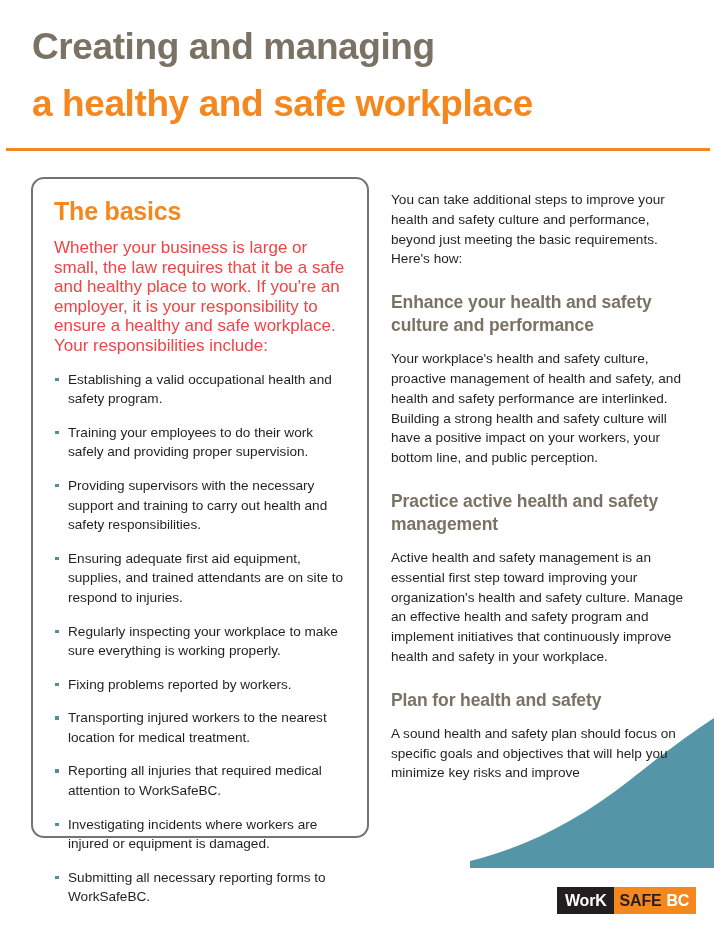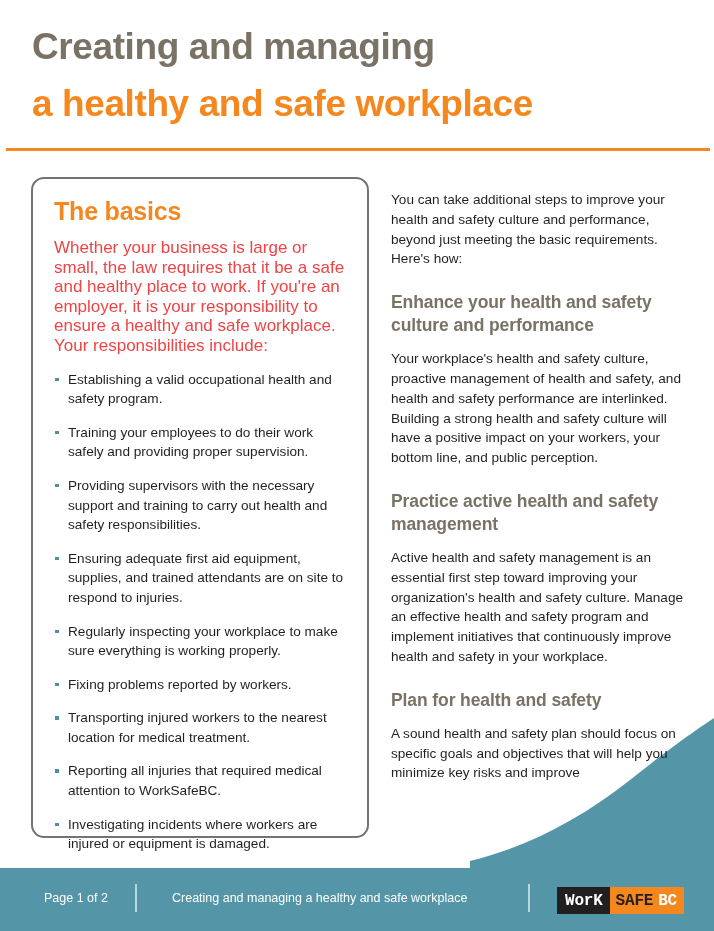--- a/index.html
+++ b/index.html
@@ -198,21 +198,21 @@
   }
 
   
   .logo {
     position: absolute;
     left: 557px;
     top: 887px;
     height: 27px;
     display: flex;
     align-items: stretch;
-    font-family: Liberation Mono, monospace;
+    font-family: Liberation Sans, sans-serif;
   }
   .logo-dark {
     background: #231f20;
     color: #ffffff;
     display: flex;
     align-items: center;
     padding: 0 7px 0 8px;
     font-size: 16px;
     font-weight: bold;
     letter-spacing: -0.2px;
@@ -281,26 +281,20 @@
       </div>
 
       <div class="section">
         <h2 class="sub">Plan for health and safety</h2>
         <p class="body">A sound health and safety plan should focus on specific goals and objectives that will help you minimize key risks and improve</p>
       </div>
     </div>
 
   </div>
 
-  <div class="footer">
-    <div class="footer-page">Page 1 of 2</div>
-    <div class="footer-div1"></div>
-    <div class="footer-title">Creating and managing a healthy and safe workplace</div>
-    <div class="footer-div2"></div>
-  </div>
 
   <div class="logo">
     <div class="logo-dark">WorK</div>
     <div class="logo-orange">
       <span class="logo-safe">SAFE</span>
       <span class="logo-bc">BC</span>
     </div>
   </div>
 
 </div>

